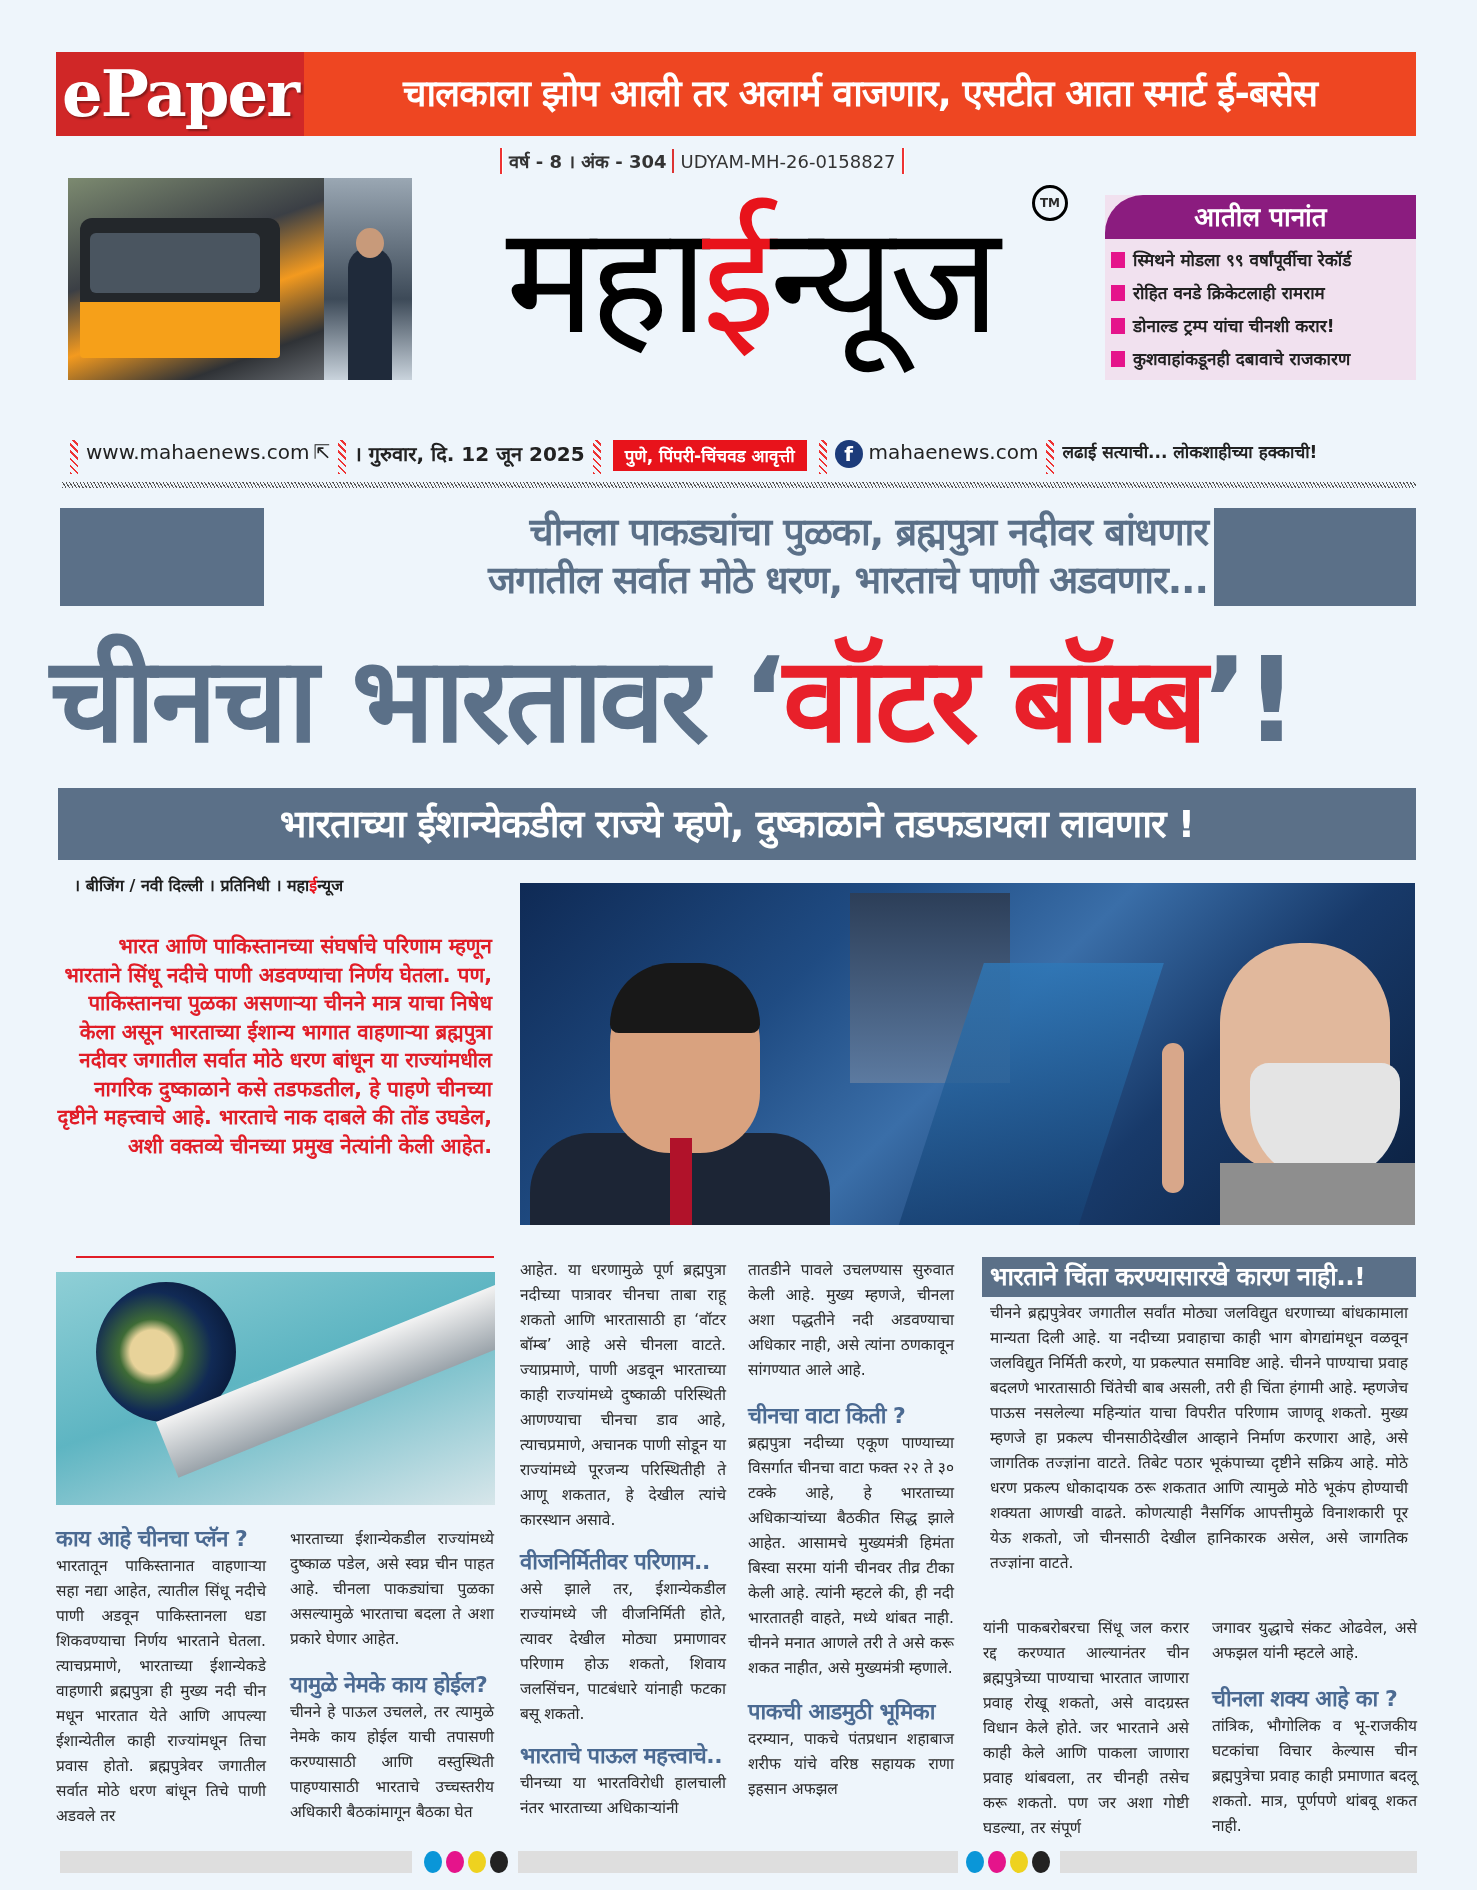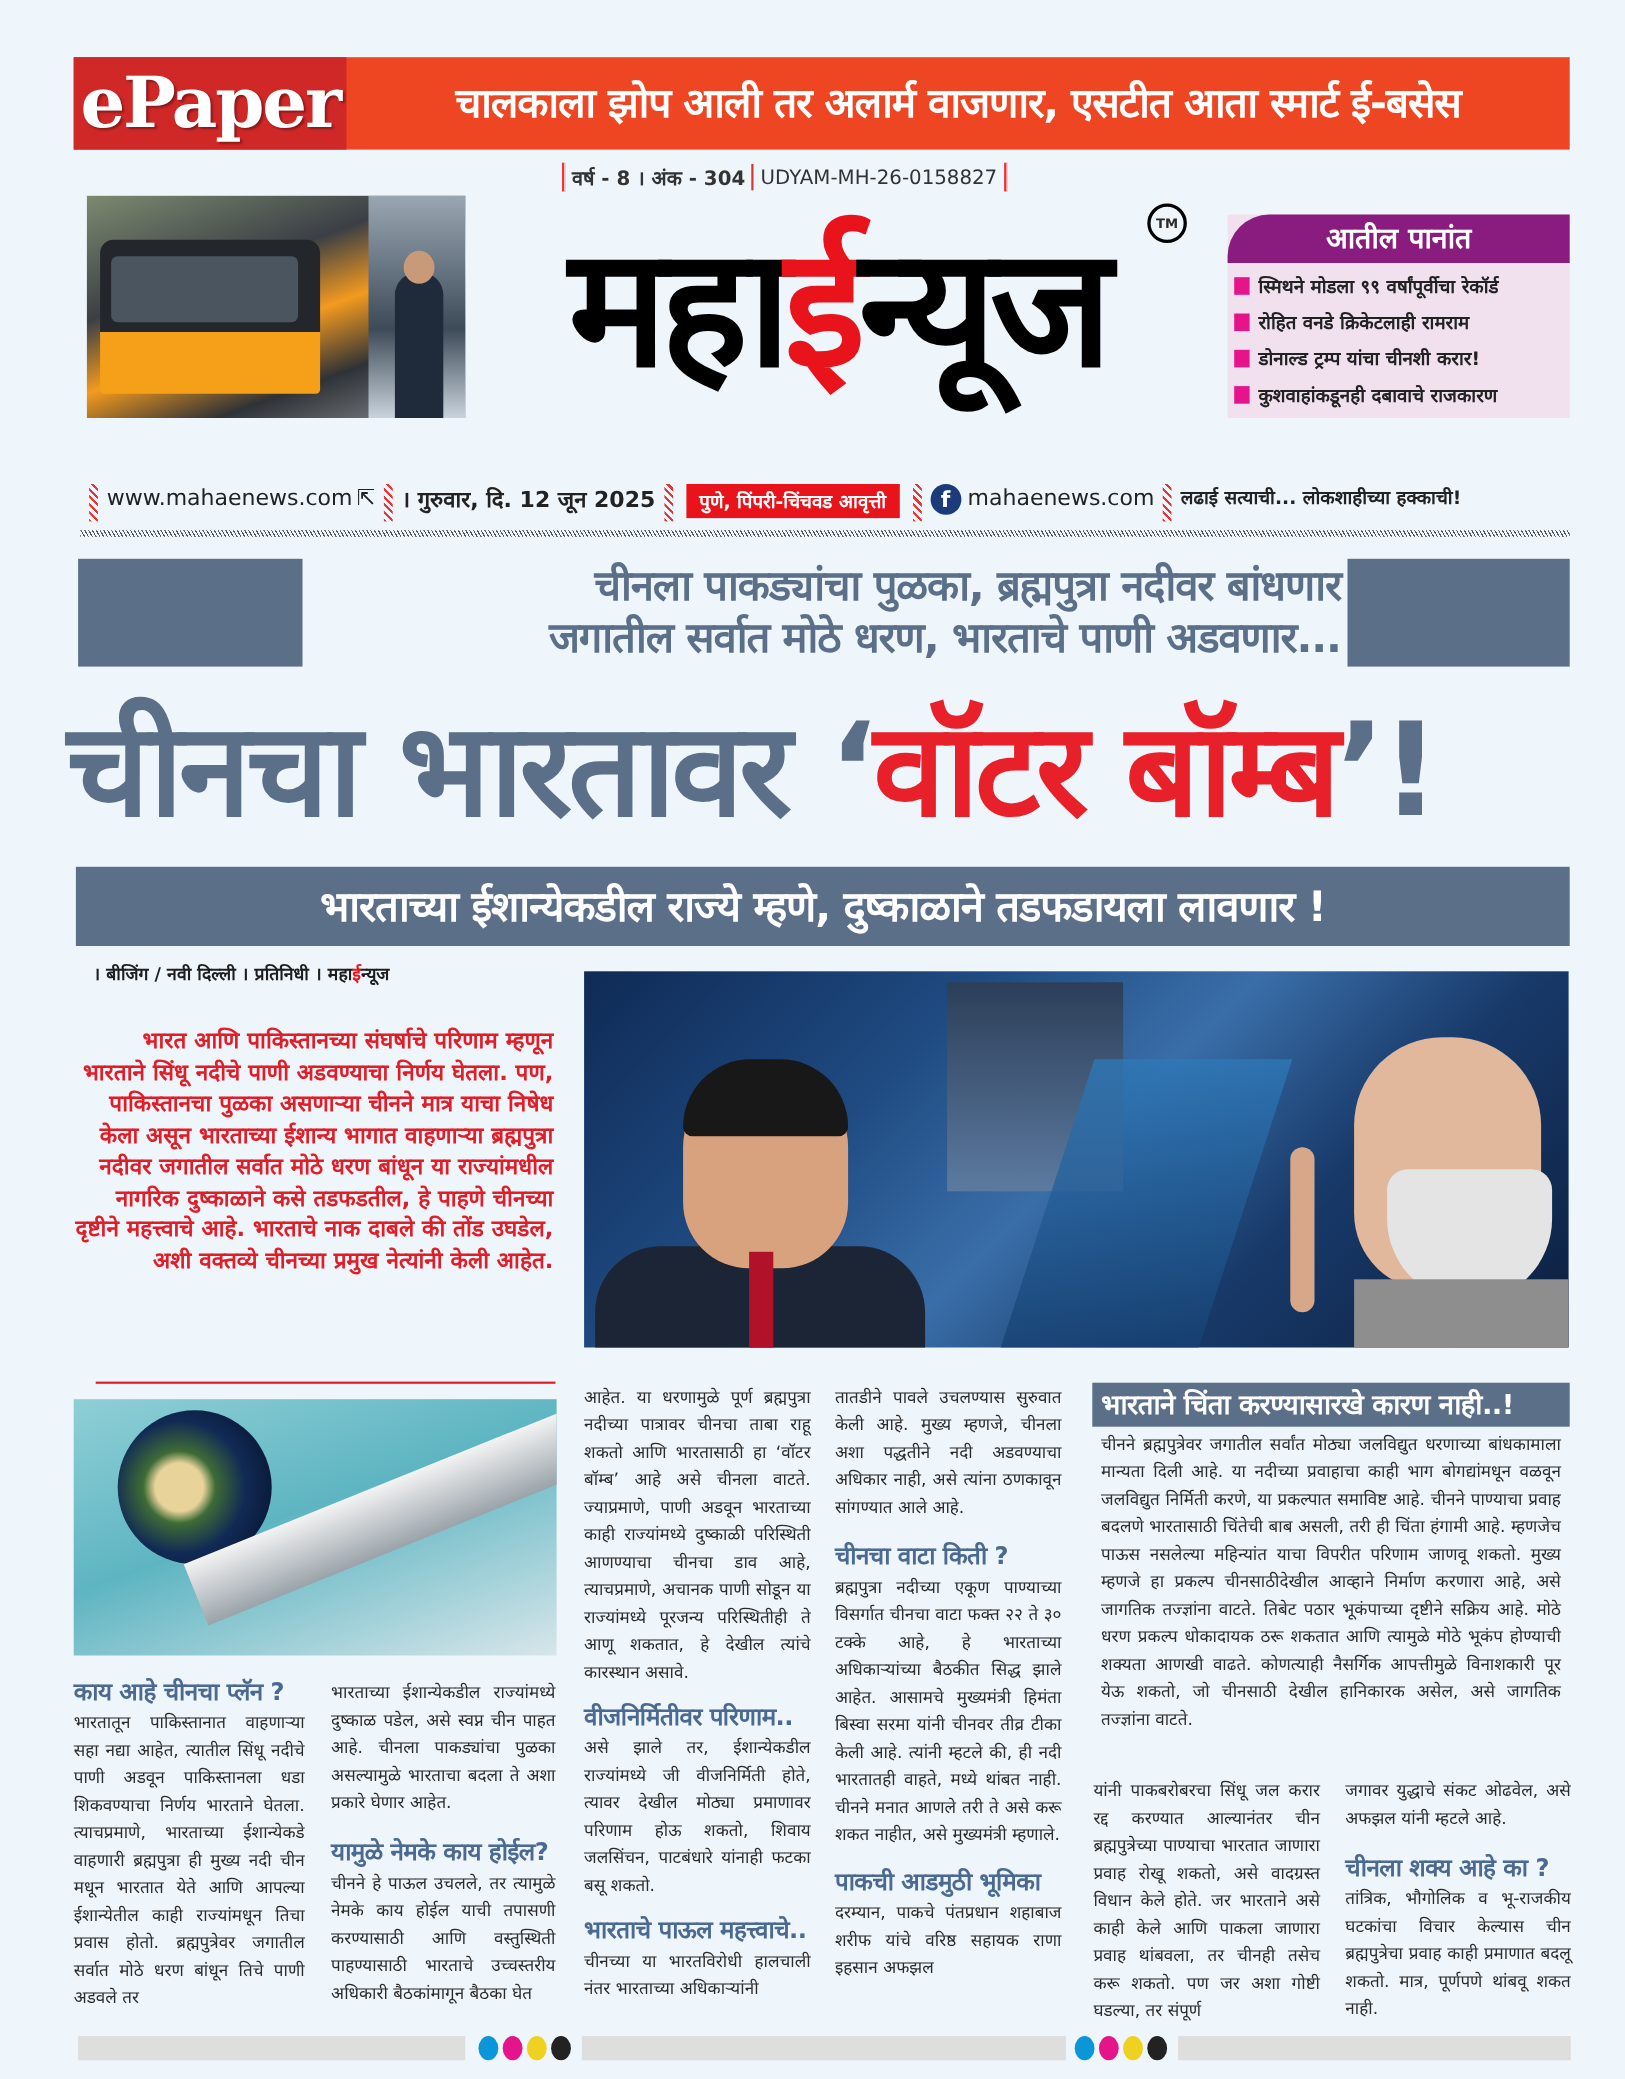--- a/index.html
+++ b/index.html
@@ -1,37 +1,37 @@
 <!DOCTYPE html>
 <html><head>
 <meta charset="utf-8">
 <style>
   * { box-sizing: border-box; margin: 0; padding: 0; }
   html, body { width: 1477px; height: 1890px; background: #eef5fb; overflow: hidden; }
   body { position: relative; font-family: "DejaVu Sans", sans-serif; color: #2b2b2b; }
-  .abs { position: absolute; margin-left: 11px; }
+  .abs { position: absolute; }
 
   
   .top-band { left: 56px; top: 52px; width: 1360px; height: 84px; background: #ee4622; display: flex; }
   .epaper { width: 248px; height: 84px; background: #d02727; color: #fff; font-family: "DejaVu Serif", serif; font-weight: bold; font-size: 64px; line-height: 84px; text-align: center; letter-spacing: -2px; text-shadow: 2px 2px 2px rgba(0,0,0,0.35); }
   .top-headline { flex: 1; color: #fff; font-weight: bold; font-size: 37px; line-height: 84px; text-align: center; white-space: nowrap; letter-spacing: -1px; }
 
   .issue-line { left: 500px; top: 148px; height: 26px; display: flex; align-items: center; gap: 6px; font-size: 18px; color: #333; }
   .issue-line .bar { width: 3px; height: 26px; background: #e33; border-left: 1px solid #e33; border-right: 1px solid #fff; }
   .issue-line .sep { width: 2px; height: 24px; background: #d33; }
 
   .bus-photo { left: 68px; top: 178px; width: 344px; height: 202px; background: linear-gradient(160deg, #7c8a70 0%, #3b3f45 35%, #f39a1f 55%, #2f3236 75%, #8a8f95 100%); overflow: hidden; }
   .bus-photo .bus-body { position: absolute; left: 12px; top: 40px; width: 200px; height: 140px; background: linear-gradient(180deg, #23272b 0 60%, #f6a019 60% 100%); border-radius: 12px 12px 4px 4px; }
   .bus-photo .bus-win { position: absolute; left: 22px; top: 55px; width: 170px; height: 60px; background: #4a5560; border-radius: 6px; }
   .bus-photo .man-panel { position: absolute; left: 256px; top: 0; width: 88px; height: 202px; background: linear-gradient(180deg, #9aa7b3, #3d4a58 60%, #c9d3dc); }
   .bus-photo .man { position: absolute; left: 280px; top: 70px; width: 44px; height: 132px; background: #1f2a3a; border-radius: 20px 20px 0 0; }
   .bus-photo .man-head { position: absolute; left: 288px; top: 50px; width: 28px; height: 30px; background: #c89a7a; border-radius: 50%; }
 
   .logo { left: 430px; top: 170px; width: 640px; height: 240px; text-align: center; }
-  .logo-text { font-family: "DejaVu Serif", serif; font-weight: bold; font-size: 150px; line-height: 220px; color: #000; letter-spacing: -6px; }
+  .logo-text { font-family: "DejaVu Serif", serif; font-weight: normal; font-size: 150px; line-height: 220px; color: #000; letter-spacing: -6px; }
   .logo-text .red { color: #e8131b; }
   .tm { left: 1032px; top: 185px; width: 36px; height: 36px; border: 3px solid #000; border-radius: 50%; font-size: 12px; font-weight: bold; line-height: 30px; text-align: center; }
 
   .inside-box { left: 1105px; top: 195px; width: 311px; height: 185px; background: #f1e1ef; }
   .inside-head { height: 44px; background: #8b1c7f; border-radius: 38px 0 0 0; color: #fff; font-weight: bold; font-size: 26px; line-height: 44px; text-align: center; }
   .inside-list { padding: 4px 6px; }
   .inside-item { display: flex; align-items: center; gap: 8px; font-size: 17px; font-weight: bold; height: 33px; color: #222; white-space: nowrap; }
   .inside-item .sq { width: 14px; height: 16px; background: #e5148b; flex: 0 0 auto; }
 
   .info-strip { left: 62px; top: 440px; width: 1354px; height: 36px; display: flex; align-items: flex-start; font-size: 20px; color: #222; white-space: nowrap; }

